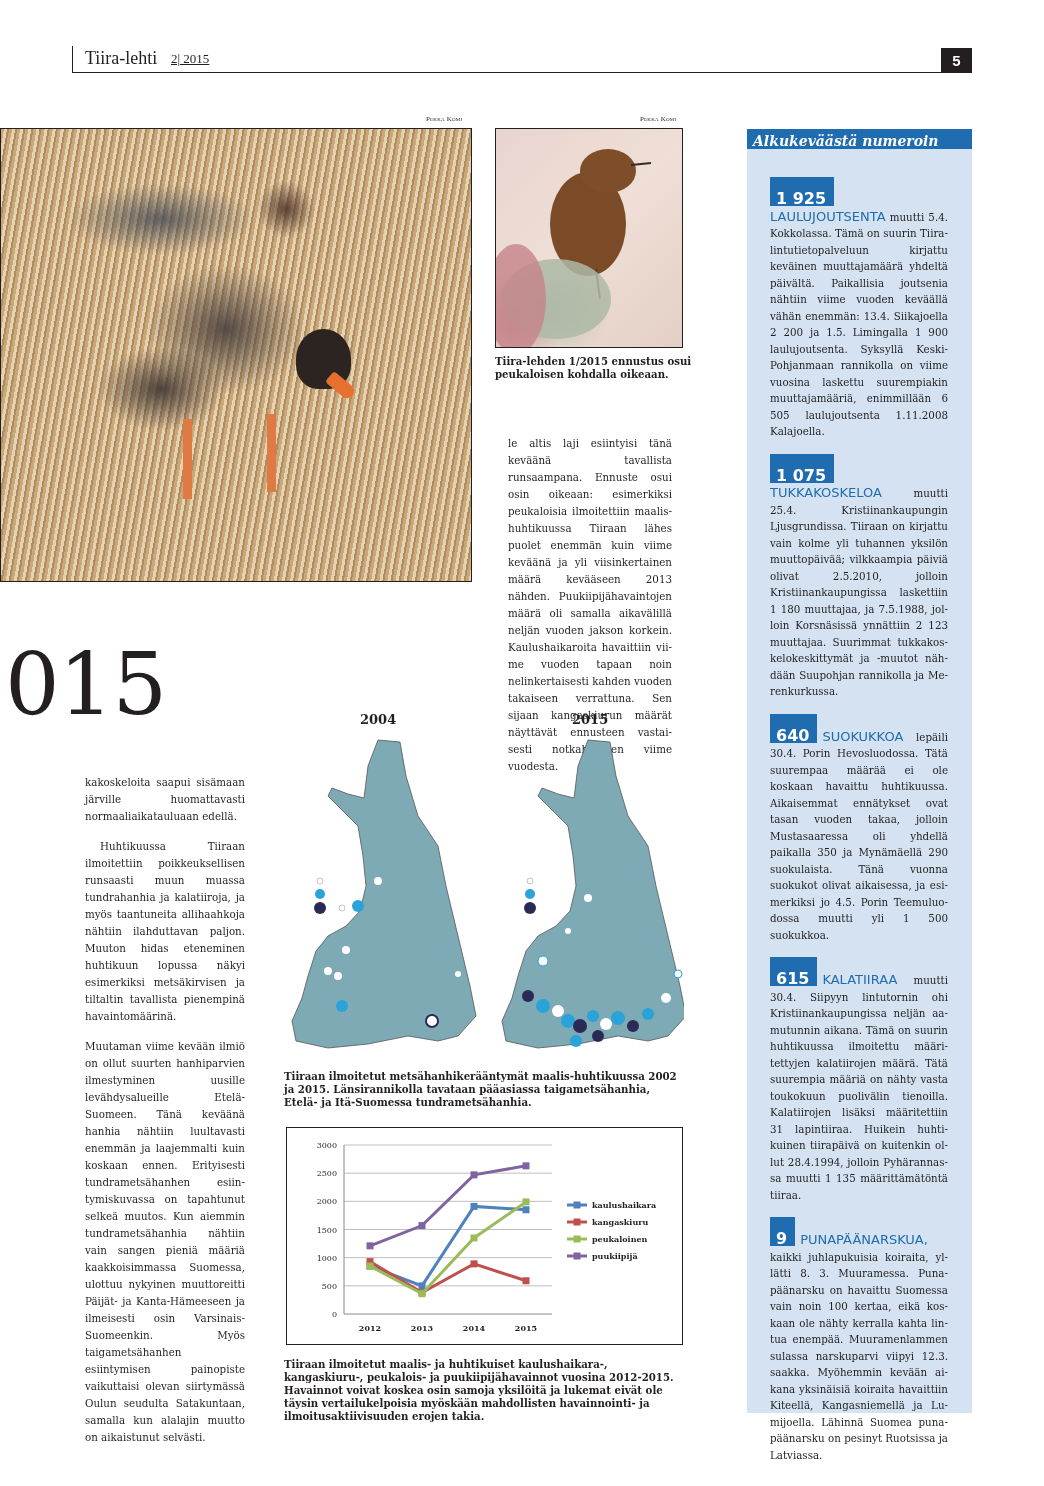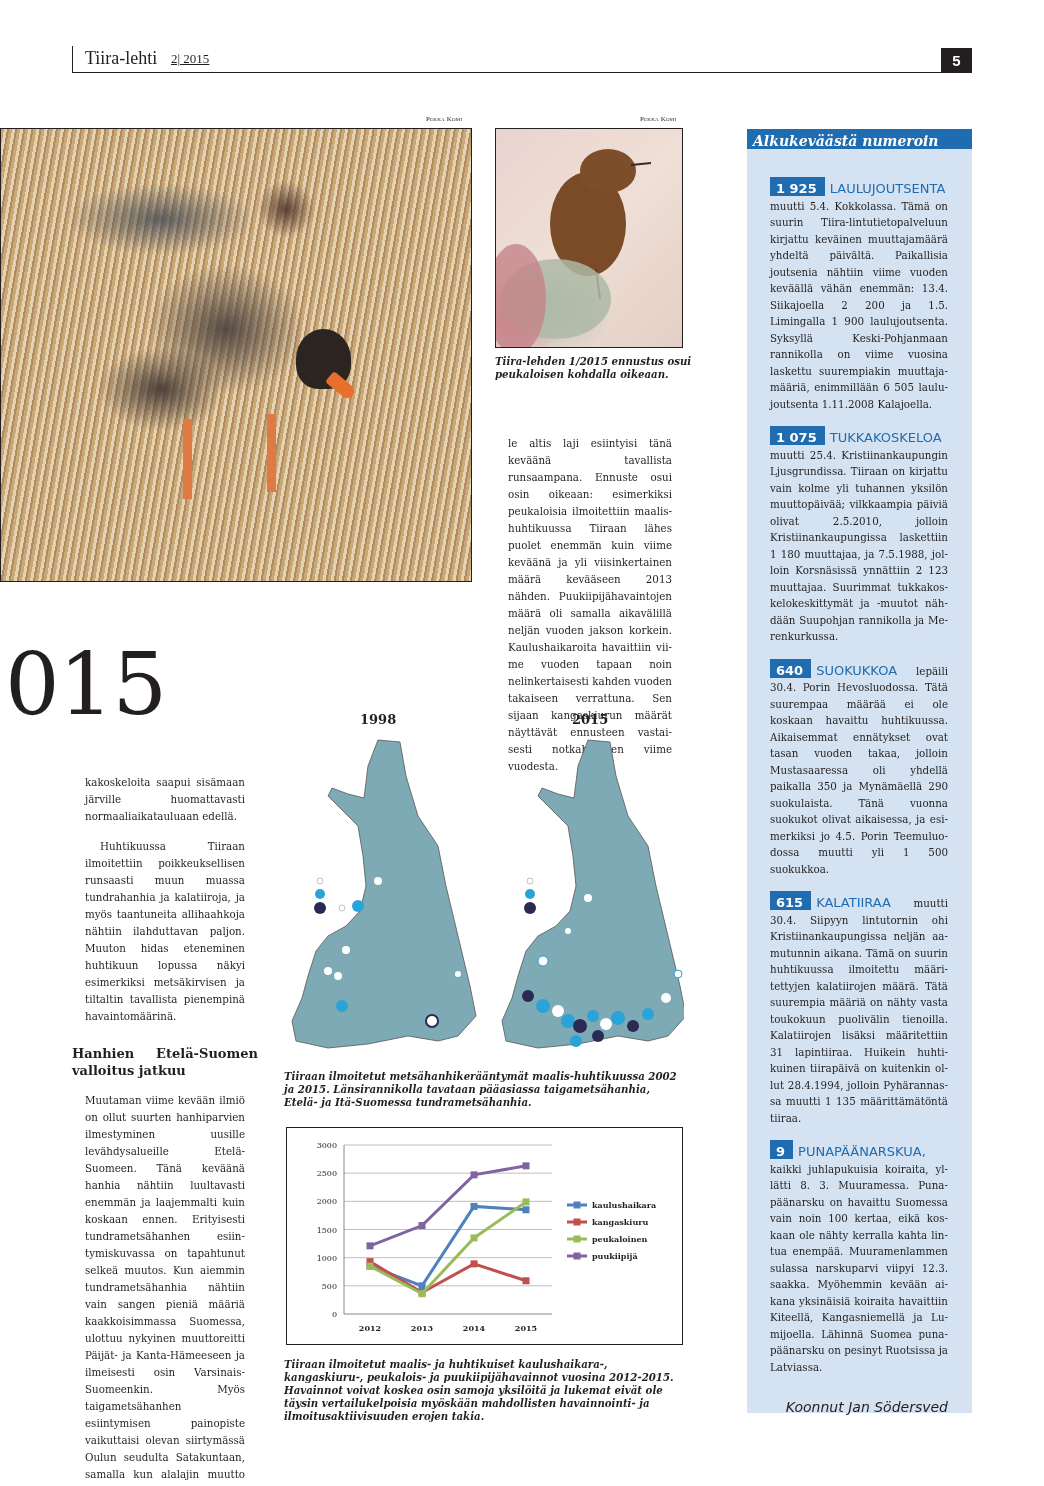--- a/index.html
+++ b/index.html
@@ -28,34 +28,34 @@
   .goose-leg2 { position: absolute; left: 266px; top: 285px; width: 9px; height: 78px; background: #e07a45; }
 
   .photo-wren { left: 495px; top: 128px; width: 188px; height: 220px; background:
       radial-gradient(ellipse 40px 60px at 90px 90px, #7a4a26, transparent 75%),
       radial-gradient(ellipse 35px 28px at 110px 45px, #7a4a26, transparent 75%),
       radial-gradient(ellipse 70px 60px at 60px 180px, #b6bfb0, transparent 80%),
       radial-gradient(ellipse 60px 60px at 20px 190px, #c98c93, transparent 80%),
       linear-gradient(135deg, #e8d4cf, #efdfd6 50%, #e3cfc5);
   }
 
-  .caption { position: absolute; font-family: "DejaVu Serif", serif; font-style: italic; font-weight: bold; font-size: 10.2px; line-height: 13px; }
+  .caption { position: absolute; font-family: "DejaVu Serif", serif; font-weight: bold; font-size: 10.2px; line-height: 13px; }
 
   .body-col { position: absolute; font-family: "DejaVu Serif", serif; font-size: 10.3px; line-height: 17px; text-align: justify; hyphens: manual; }
   .body-col p { margin: 13px; }
   .body-col p.indent { text-indent: 15px; }
   .body-col h3 { font-family: "DejaVu Serif", serif; font-weight: bold; font-size: 13px; line-height: 17px; margin: 20px 0 10px 0; }
 
   .bignum { position: absolute; left: 5px; top: 636px; font-family: "DejaVu Serif", serif; font-size: 86px; line-height: 96px; letter-spacing: -1px; }
 
   .sidebar { position: absolute; left: 747px; top: 129px; width: 225px; height: 1284px; background: #d4e2f1; }
   .sidebar .sb-title { height: 20px; background: #1f6cb0; color: #fff; font-family: "DejaVu Serif", serif; font-style: italic; font-weight: bold; font-size: 14px; line-height: 24px; padding-left: 6px; }
   .sidebar .sb-body { padding: 28px 24px 0 23px; }
   .sb-item { font-family: "DejaVu Serif", serif; font-size: 10.3px; line-height: 16.5px; text-align: justify; margin-bottom: 14px; }
-  .sb-num { display: inline-block; background: #1f6cb0; color: #fff; font-family: "DejaVu Sans", sans-serif; font-weight: bold; font-size: 13px; line-height: 15px; padding: 4px 8px 0 6px; margin-right: 5px; }
+  .sb-num { display: inline-block; background: #1f6cb0; color: #fff; font-family: "DejaVu Sans", sans-serif; font-weight: bold; font-size: 16px; line-height: 15px; padding: 14px 8px 0 6px; margin-right: 5px; }
   .sb-species { color: #1f6cb0; font-family: "DejaVu Sans", sans-serif; font-weight: normal; font-size: 13px; letter-spacing: 0px; }
   .sb-signature { text-align: right; font-style: italic; font-family: "DejaVu Sans", sans-serif; font-size: 14px; margin-top: 24px; }
 
   .maps { position: absolute; left: 284px; top: 708px; width: 400px; height: 360px; }
   .map-year { position: absolute; top: 4px; font-family: "DejaVu Serif", serif; font-weight: bold; font-size: 13px; }
 
   .chart-box { position: absolute; left: 286px; top: 1127px; width: 397px; height: 218px; border: 1px solid #231f20; background: #fff; }
   .chart-box svg text { font-family: "DejaVu Serif", serif; }
 </style>
 </head>
@@ -87,30 +87,29 @@
     <ellipse cx="20" cy="170" rx="30" ry="55" fill="#c5838a" opacity="0.8"></ellipse>
   </svg>
 </div>
 <div class="caption" style="left:495px; top:355px; width:200px;">Tiira-lehden 1/2015 ennustus osui peukaloisen kohdalla oikeaan.</div>
 
 <div class="bignum">015</div>
 
 <div class="body-col" style="left:72px; top:761px; width:186px;">
   <p>kakoskeloita saapui sisämaan järvil­le huomattavasti normaaliaikatau­luaan edellä.</p>
   <p class="indent">Huhtikuussa Tiiraan ilmoitettiin poikkeuksellisen runsaasti muun muassa tundrahanhia ja kalatiiro­ja, ja myös taantuneita allihaahkoja nähtiin ilahduttavan paljon. Muuton hidas eteneminen huhtikuun lopus­sa näkyi esimerkiksi metsäkirvisen ja tiltaltin tavallista pienempinä ha­vaintomäärinä.</p>
-  <h3>Hanhien Etelä-Suomen valloitus jatkuu</h3>
   <p>Muutaman viime kevään ilmiö on ol­lut suurten hanhiparvien ilmesty­minen uusille levähdysalueille Ete­lä-Suomeen. Tänä keväänä hanhia nähtiin luultavasti enemmän ja laa­jemmalti kuin koskaan ennen. Eri­tyisesti tundrametsähanhen esiin­tymiskuvassa on tapahtunut selkeä muutos. Kun aiemmin tundramet­sähanhia nähtiin vain sangen pieniä määriä kaakkoisimmassa Suomessa, ulottuu nykyinen muuttoreitti Päi­jät- ja Kanta-Hämeeseen ja ilmeises­ti osin Varsinais-Suomeenkin. Myös taigametsähanhen esiintymisen pai­nopiste vaikuttaisi olevan siirtymäs­sä Oulun seudulta Satakuntaan, sa­malla kun alalajin muutto on aikais­tunut selvästi.</p>
 </div>
 
 <div class="body-col" style="left:495px; top:422px; width:190px;">
   <p>le altis laji esiintyisi tänä keväänä ta­vallista runsaampana. Ennuste osui osin oikeaan: esimerkiksi peukaloi­sia ilmoitettiin maalis-huhtikuussa Tiiraan lähes puolet enemmän kuin viime keväänä ja yli viisinkertainen määrä kevääseen 2013 nähden. Puu­kiipijähavaintojen määrä oli samalla aikavälillä neljän vuoden jakson kor­kein. Kaulushaikaroita havaittiin vii­me vuoden tapaan noin nelinkertai­sesti kahden vuoden takaiseen ver­rattuna. Sen sijaan kangaskiurun määrät näyttävät ennusteen vastai­sesti notkahtaneen viime vuodesta.</p>
 </div>
 
 <div class="maps">
-  <span class="map-year" style="left:76px;">1998</span>
+  <span class="map-year" style="left:76px;">2004</span>
   <span class="map-year" style="left:288px;">2015</span>
   <svg width="400" height="350" style="position:absolute; left:0; top:22px;">
     <defs>
       <path id="fin" d="M90,4 L112,6 L118,40 L130,80 L150,110 L158,150 L170,200 L182,250 L188,280 L170,300 L150,305 L120,300 L80,308 L40,312 L8,305 L4,285 L14,262 L20,240 L28,215 L40,200 L58,190 L72,175 L78,150 L75,120 L70,90 L52,72 L40,60 L44,52 L60,58 L76,62 L80,30 Z"></path>
     </defs>
     <g transform="translate(4,6)">
       <use href="#fin" fill="#7eaab5" stroke="#555" stroke-width="0.8"></use>
       <circle cx="54" cy="172" r="3" fill="#fff" stroke="#888" stroke-width="0.5"></circle>
       <circle cx="70" cy="170" r="6" fill="#29a3d8"></circle>
       <circle cx="58" cy="214" r="4" fill="#fff"></circle>

